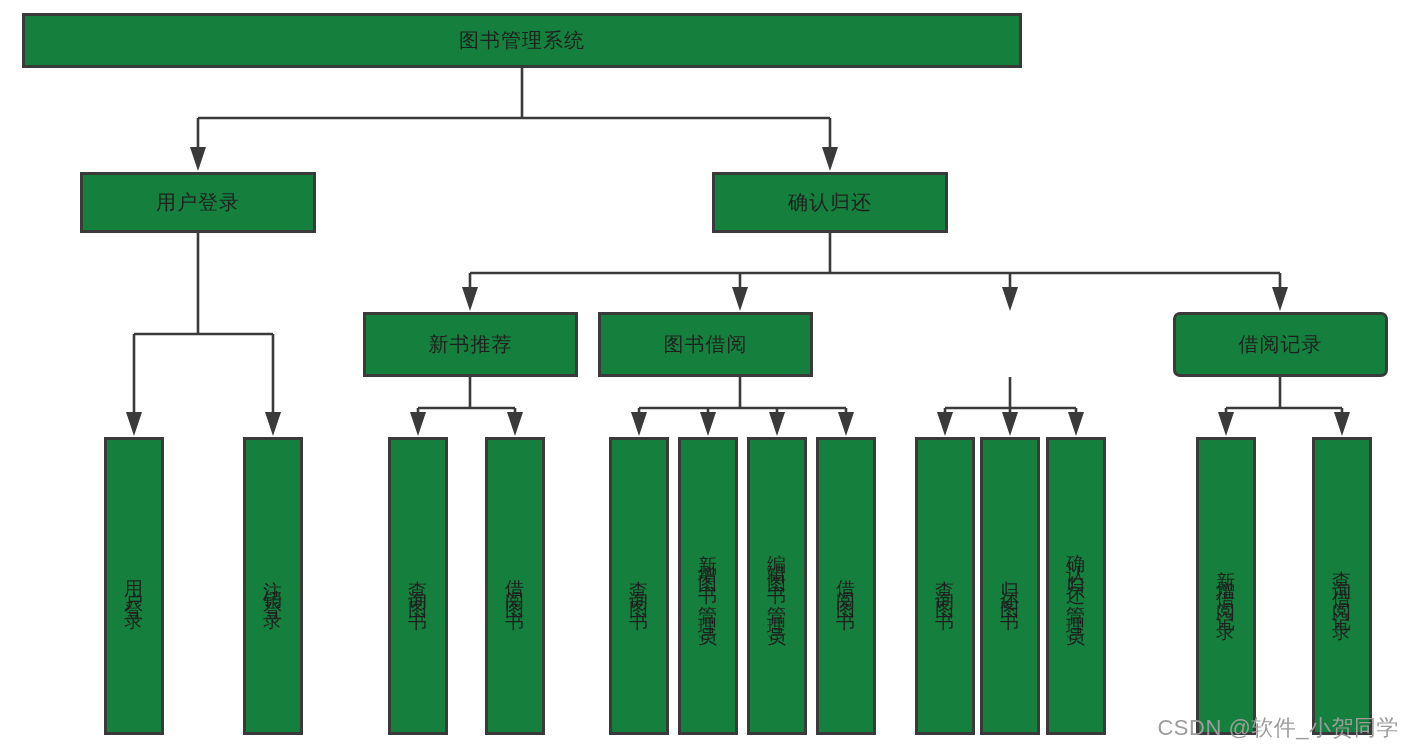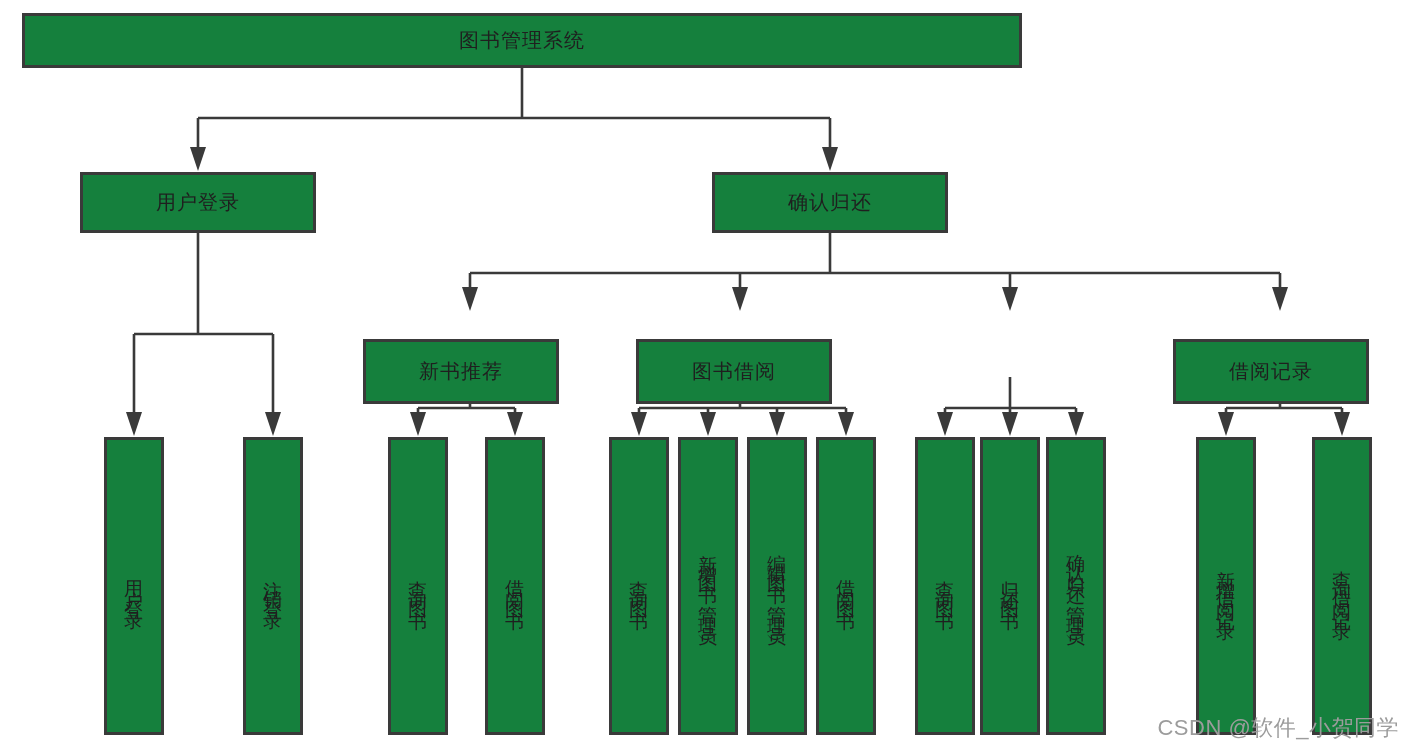--- a/index.html
+++ b/index.html
@@ -28,25 +28,25 @@
     border: 3px solid var(--border, #3a3a3a);
     display: flex;
     align-items: center;
     justify-content: center;
     text-align: left;
   }
   .h-label { font-size: 20px; letter-spacing: 1px; white-space: nowrap; }
   .root-box  { left: 22px;  top: 13px;  width: 1000px; height: 55px; }
   .l2-a      { left: 80px;  top: 172px; width: 236px;  height: 61px; }
   .l2-b      { left: 712px; top: 172px; width: 236px;  height: 61px; }
-  .l3        { top: 312px;  width: 196px; height: 65px; margin-top: 27px; }
+  .l3        { top: 312px;  width: 215px; height: 65px; }
   .l3-1 { left: 363px; }
-  .l3-2 { left: 636px; }
+  .l3-2 { left: 598px; }
   .l3-3 { left: 903px; }
-  .l3-4 { left: 1173px; }
+  .l3-4 { left: 1173px; border-radius: 7px; }
   .leaf      { top: 437px; width: 60px; height: 298px; }
   .v-label {
     writing-mode: vertical-rl;
     text-orientation: mixed;
     font-size: 19px;
     letter-spacing: 0.55em;
     line-height: 1;
     white-space: nowrap;
   }
   .lf-1  { left: 104px; }

